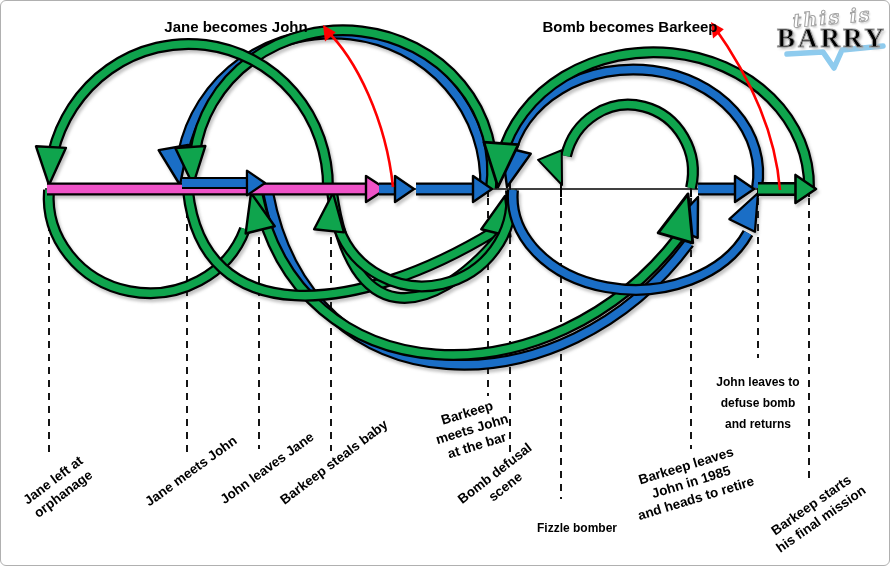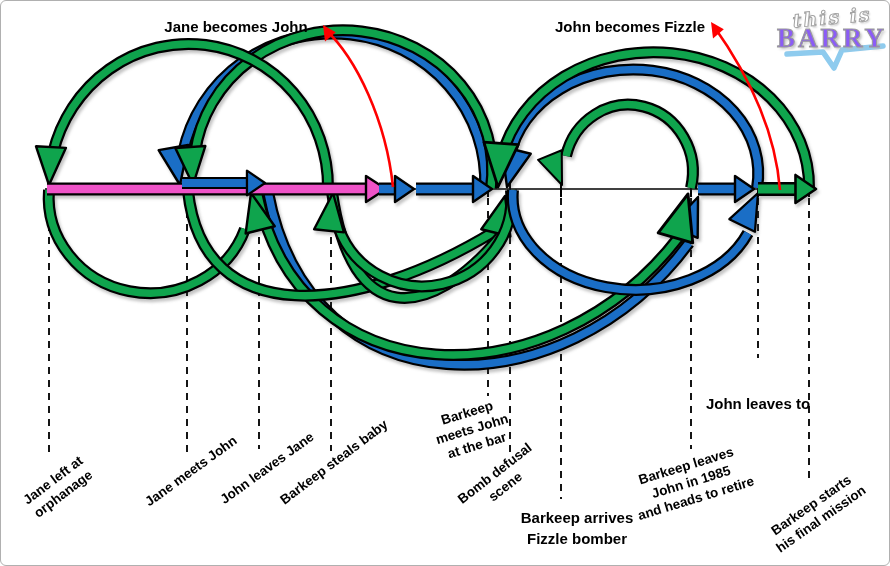--- a/index.html
+++ b/index.html
@@ -19,26 +19,26 @@
   .baseline{stroke:#000;stroke-width:1.6;}
   .tick{stroke:#000;stroke-width:2;}
   .dash{stroke:#151515;stroke-width:2;stroke-dasharray:7 6;}
   .red-line{stroke:var(--red);stroke-width:2.6;fill:none;}
   .red-head{fill:var(--red);}
   .logo-line{stroke:var(--logo_blue);stroke-width:5.5;fill:none;stroke-linejoin:round;stroke-linecap:round;}
   #arcs{filter:drop-shadow(2px 3px 1.5px rgba(60,60,60,0.30));}
   .annotation{position:absolute;transform:translate(-50%,-50%);font-weight:700;font-size:15px;
               color:#000;white-space:nowrap;margin-top:8px;}
   .event-label{position:absolute;font-weight:700;color:#000;text-align:center;white-space:nowrap;
-               font-size:15px;line-height:21px;}
+               font-size:12px;line-height:21px;}
   .event-label.rotated{font-size:13.5px;line-height:17px;}
   .logo{position:absolute;left:772px;top:5px;width:118px;text-align:center;}
   .logo-script{font:italic 700 19px "DejaVu Serif",serif;color:#fff;letter-spacing:2px;
                -webkit-text-stroke:1px #a3a3a3;text-shadow:1px 2px 2px #cfcfcf;transform:rotate(-5deg);}
-  .logo-barry{font:700 27px "Liberation Serif",serif;color:#8b5cf6;letter-spacing:3px;margin-top:-5px;
+  .logo-barry{font:700 27px "Liberation Serif",serif;color:#000000;letter-spacing:3px;margin-top:-5px;
               -webkit-text-stroke:1px #9b9b9b;text-shadow:2px 2px 3px #bdbdbd;}
 </style>
 </head>
 <body>
 
 <div id="stage">
 
   <svg width="888" height="564" viewBox="0 0 888 564">
 
     <g>
@@ -182,21 +182,21 @@
       <path class="red-line" d="M 392 186 C 385 120, 356 58, 324 28"></path>
       <polygon class="red-head" points="0,0 -7,15 7,13" transform="translate(322,24) rotate(-32)"></polygon>
       <path class="red-line" d="M 779 189 C 774 125, 742 66, 712 24"></path>
       <polygon class="red-head" points="0,0 -7,15 7,13" transform="translate(710,21) rotate(-32)"></polygon>
     </g>
 
     <path class="logo-line" d="M 786 53 L 822 51 L 833 67 L 841 49 L 882 45"></path>
   </svg>
 
   <div class="annotation" style="left:235px;top:17px;">Jane becomes John</div>
-  <div class="annotation" style="left:629px;top:17px;">John becomes Fizzle</div>
+  <div class="annotation" style="left:629px;top:17px;">Bomb becomes Barkeep</div>
 
   <div class="logo">
     <div class="logo-script">this is</div>
     <div class="logo-barry">BARRY</div>
   </div>
 
   <div id="labels">
       <div class="event-label rotated" style="left: 57px; top: 486px; transform: translate(-50%, -50%) rotate(-37deg);">
         <div>Jane left at</div>
         <div>orphanage</div>
@@ -213,29 +213,30 @@
       <div class="event-label rotated" style="left: 471px; top: 428px; transform: translate(-50%, -50%) rotate(-17deg);">
         <div>Barkeep</div>
         <div>meets John</div>
         <div>at the bar</div>
       </div>
       <div class="event-label rotated" style="left: 499px; top: 479px; transform: translate(-50%, -50%) rotate(-38deg);">
         <div>Bomb defusal</div>
         <div>scene</div>
       </div>
       <div class="event-label" style="left: 576px; top: 527px; transform: translate(-50%, -50%) rotate(0deg);">
-        <div>Barkeep arrives</div>
         <div>Fizzle bomber</div>
       </div>
       <div class="event-label rotated" style="left: 690px; top: 481px; transform: translate(-50%, -50%) rotate(-17deg);">
         <div>Barkeep leaves</div>
         <div>John in 1985</div>
         <div>and heads to retire</div>
       </div>
       <div class="event-label" style="left: 757px; top: 402px; transform: translate(-50%, -50%) rotate(0deg);">
         <div>John leaves to</div>
+        <div>defuse bomb</div>
+        <div>and returns</div>
       </div>
       <div class="event-label rotated" style="left: 815px; top: 511px; transform: translate(-50%, -50%) rotate(-35deg);">
         <div>Barkeep starts</div>
         <div>his final mission</div>
       </div>
     </div>
 </div>
 
 </body></html>

